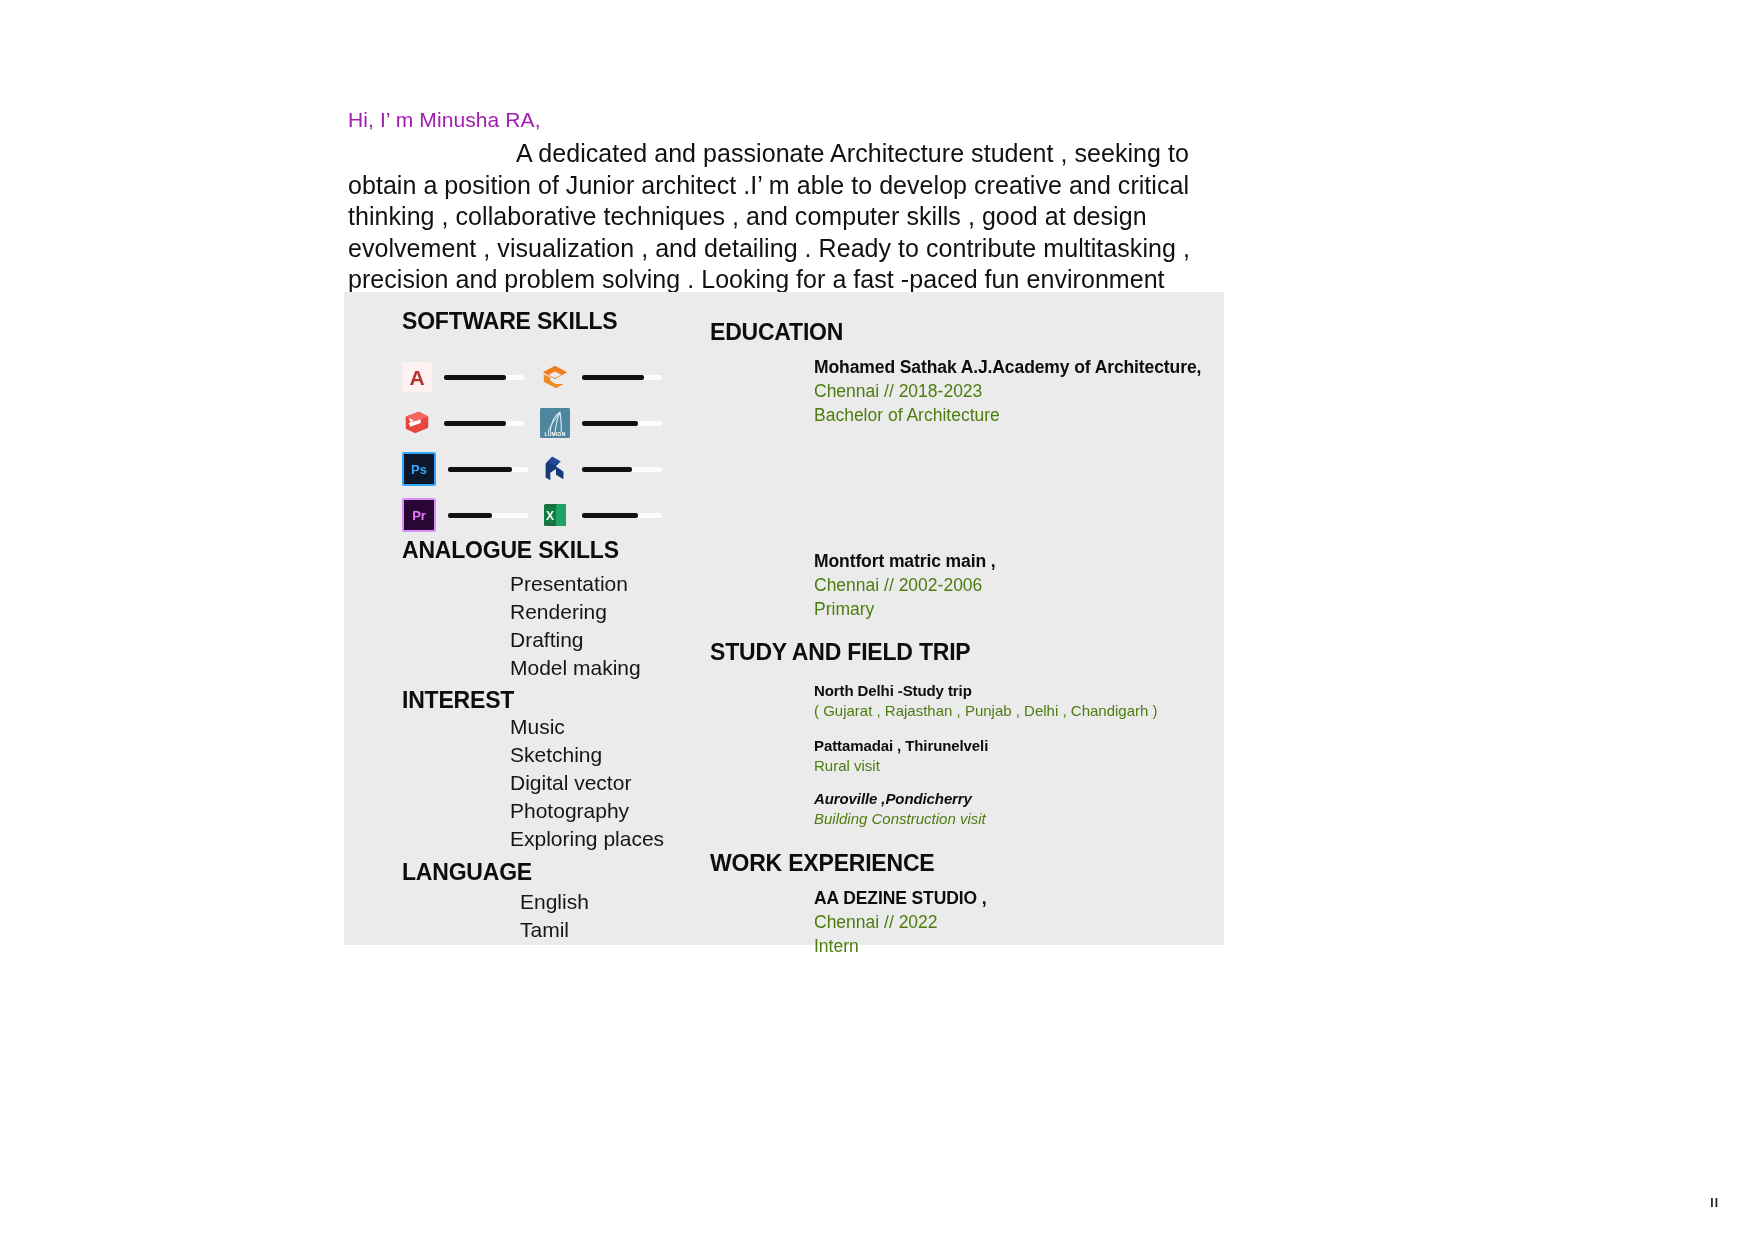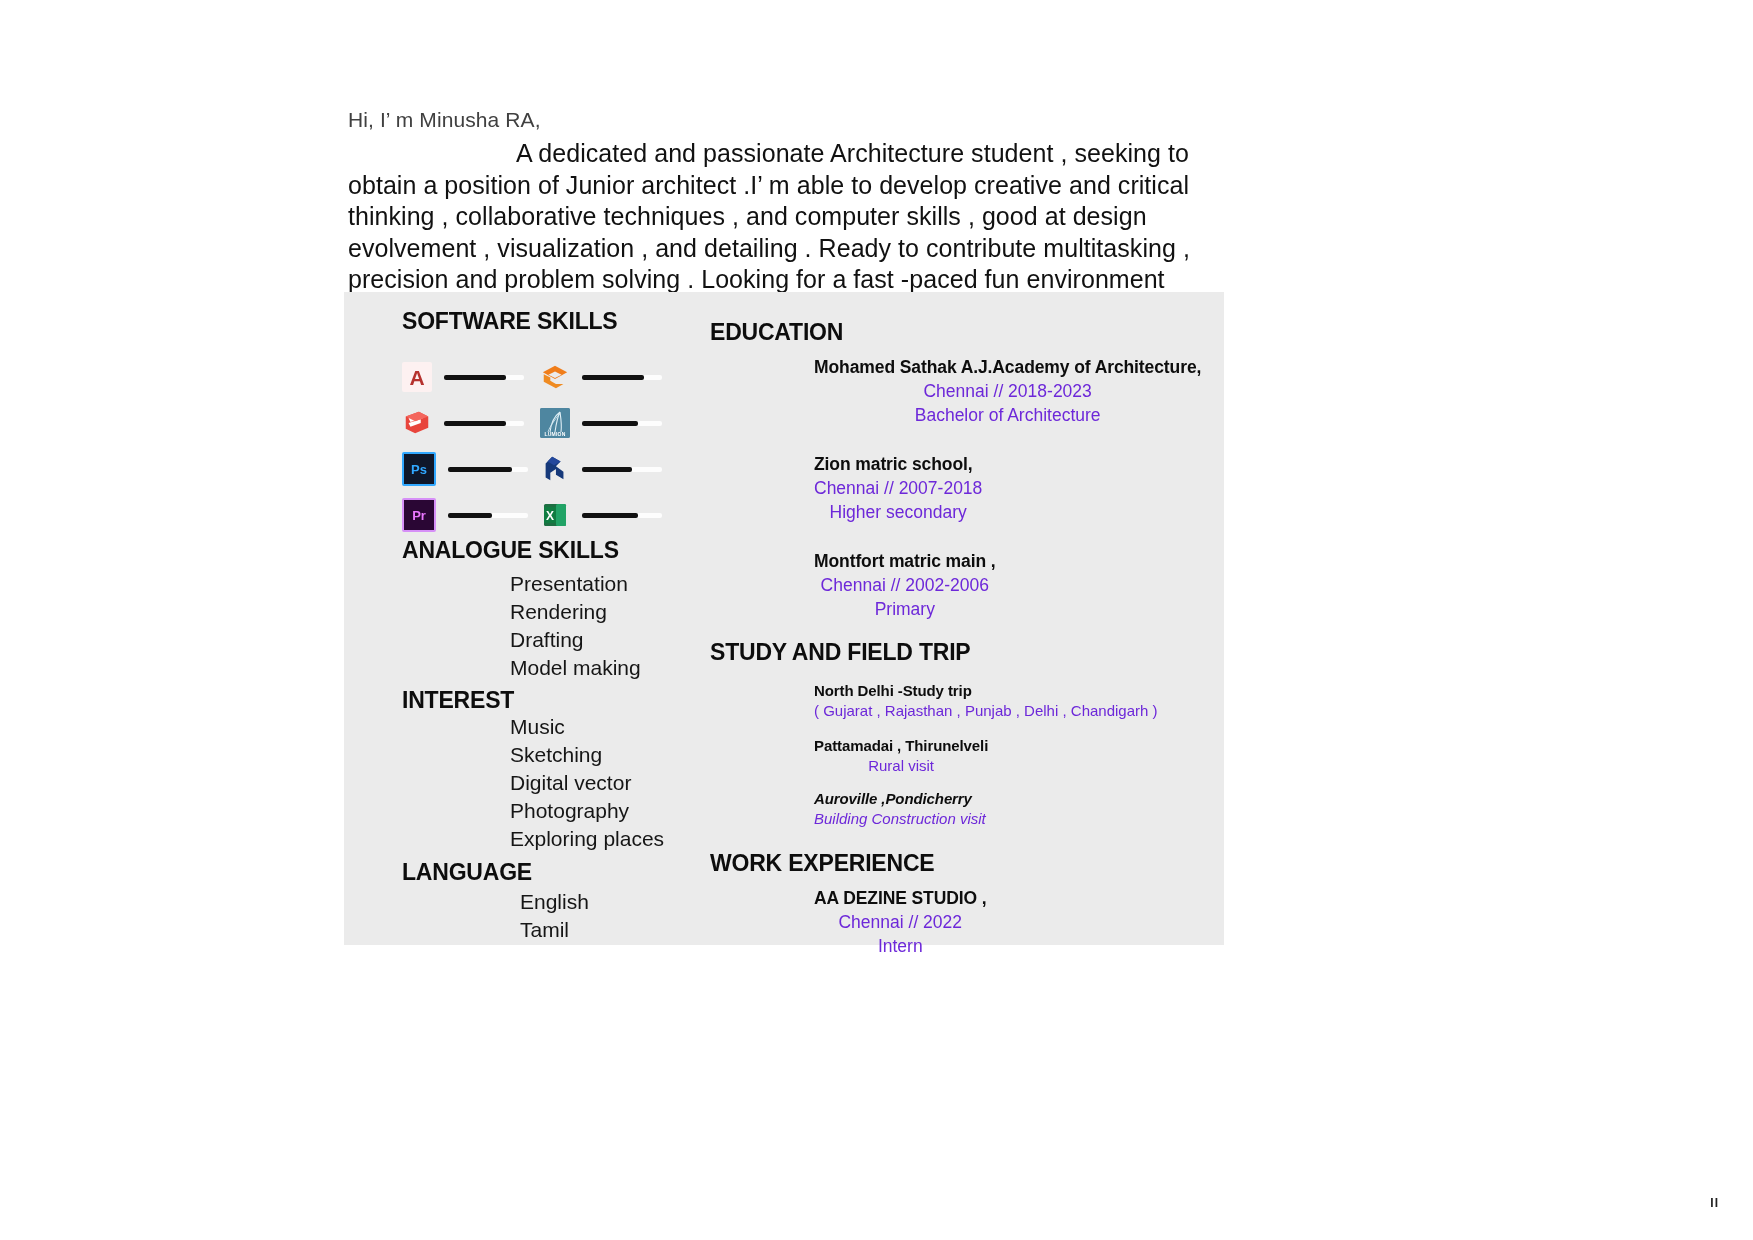--- a/index.html
+++ b/index.html
@@ -19,21 +19,21 @@
   
   #intro {
     position: absolute;
     left: 348px;
     top: 104px;
     width: 860px;
   }
   #intro .greeting {
     font-size: 21px;
     line-height: 32px;
-    color: #404040;
+    color: #a21caf;
     letter-spacing: 0.1px;
   }
   #intro .summary {
     font-size: 25px;
     line-height: 31.5px;
     color: #111;
     letter-spacing: 0.05px;
     margin-top: 2px;
   }
   #intro .summary .indent {
@@ -160,22 +160,21 @@
   .entry .org {
     font-weight: bold;
     font-size: 17.5px;
     line-height: 24px;
     color: #0d0d0d;
     letter-spacing: -0.1px;
   }
   .entry .line {
     font-size: 17.5px;
     line-height: 24px;
-    color: #6d28d9;
-    text-align: center;
+    color: #4d7c0f;
   }
   .entry.trip .org { font-size: 15px; line-height: 20px; }
   .entry.trip .line { font-size: 15px; line-height: 20px; }
 
   
   #page-num {
     position: absolute;
     right: 34px;
     bottom: 30px;
     font-size: 12px;
@@ -333,25 +332,20 @@
   <div class="col-right">
 
     <div class="sec-head right" style="position:absolute;left:6px;top:16px;">EDUCATION</div>
 
     <div class="entry" style="top:52px;">
       <div class="org">Mohamed Sathak A.J.Academy of Architecture,</div>
       <div class="line">Chennai  // 2018-2023</div>
       <div class="line">Bachelor of Architecture</div>
     </div>
 
-    <div class="entry" style="top:149px;">
-      <div class="org">Zion matric school,</div>
-      <div class="line">Chennai  // 2007-2018</div>
-      <div class="line">Higher secondary</div>
-    </div>
 
     <div class="entry" style="top:246px;">
       <div class="org">Montfort matric main ,</div>
       <div class="line">Chennai // 2002-2006</div>
       <div class="line">Primary</div>
     </div>
 
     <div class="sec-head right" style="position:absolute;left:6px;top:336px;">STUDY AND FIELD TRIP</div>
 
     <div class="entry trip" style="top:378px;">

